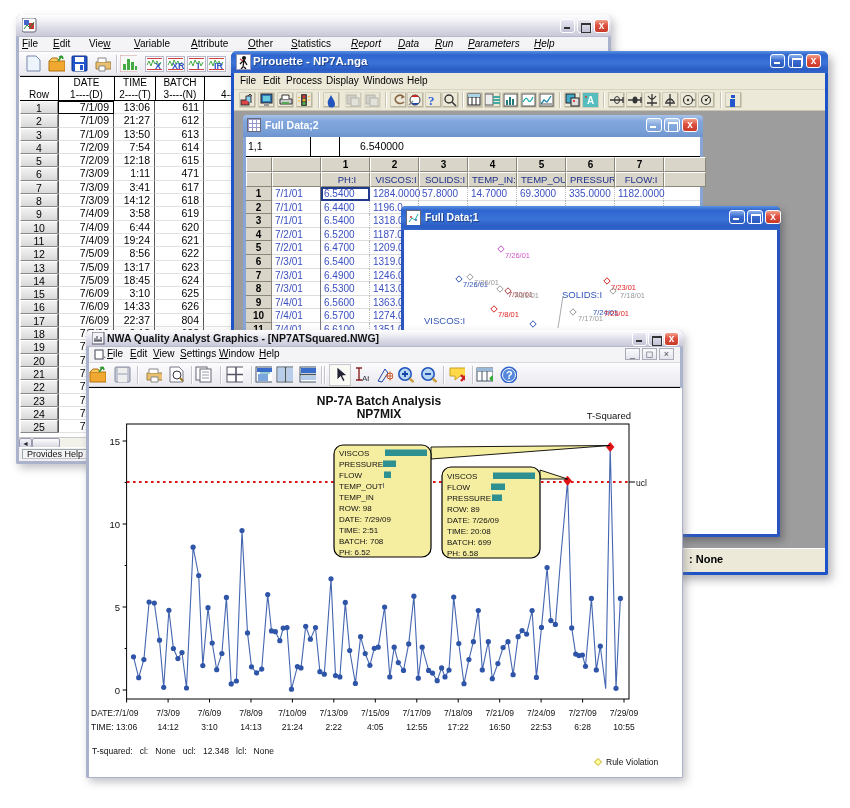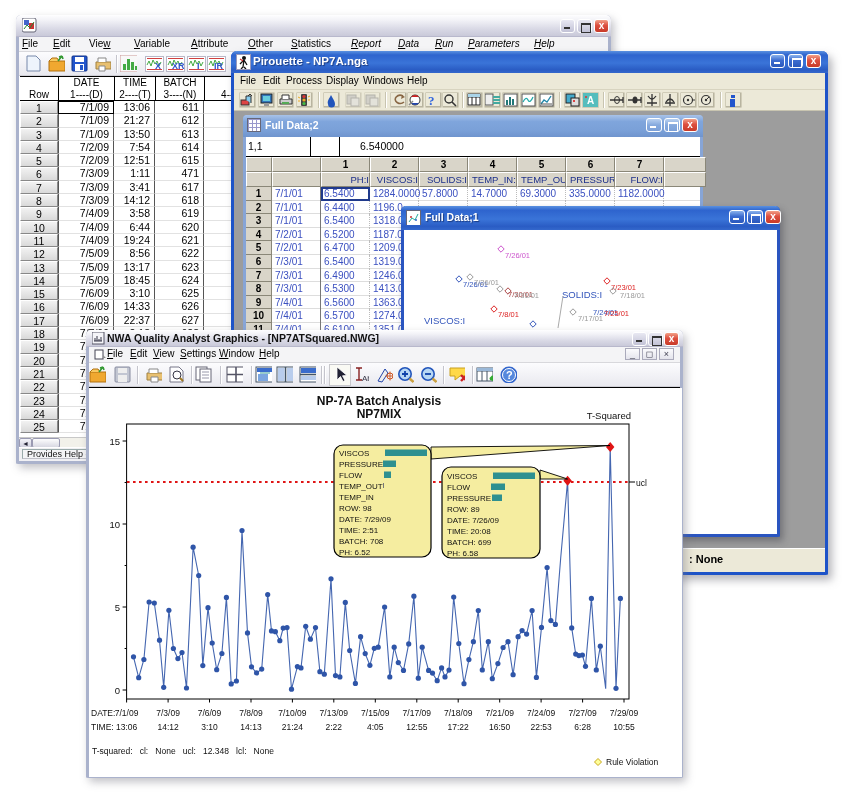--- a/index.html
+++ b/index.html
@@ -63,21 +63,21 @@
 #fd2tit .txt{position:absolute;left:22px;top:4px;font-size:10.5px;font-weight:bold;color:#fff}
 #fd2icon{position:absolute;left:4px;top:3px;width:14px;height:14px;background:#fff;border:1px solid #667;
 background-image:linear-gradient(#99c 1px,transparent 1px),linear-gradient(90deg,#99c 1px,transparent 1px);background-size:4px 4px}
 #fd2form{position:absolute;left:0;top:22px;width:100%;height:20px;background:#fff;border-bottom:1px solid #000;font-size:10.5px}
 #fd2form .c1{position:absolute;left:0;top:0;width:65px;height:100%;border-right:1px solid #000;padding:3px 2px 0 2px}
 #fd2form .c2{position:absolute;left:65px;top:0;width:29px;height:100%;border-right:1px solid #000}
 #fd2form .c3{position:absolute;left:110px;top:0;height:100%;padding:3px 0 0 4px}
 #fd2h1{position:absolute;left:0;top:42px;width:100%;height:15px}
 #fd2h2{position:absolute;left:0;top:57px;width:100%;height:15px}
 .f2hc{position:absolute;top:0;height:15px;background:#d9d5c9;border:1px solid #fff;border-right-color:#8a8778;border-bottom-color:#8a8778;font-size:10px;text-align:center;line-height:14px;font-weight:bold}
-.f2hn{font-weight:normal;text-align:right;padding-left:3px;color:#1c2f8a;font-size:9.5px;overflow:hidden;white-space:nowrap}
+.f2hn{font-weight:normal;text-align:center;padding-left:3px;color:#1c2f8a;font-size:9.5px;overflow:hidden;white-space:nowrap}
 #fd2grid{position:absolute;left:0;top:72px;width:100%;height:198px;background:#fff}
 .f2r{position:relative;height:13.6px;white-space:nowrap;border-bottom:1px solid #ddd}
 .f2c0{position:absolute;left:0;width:26px;height:13.6px;background:#d9d5c9;border-right:1px solid #8a8778;border-bottom:1px solid #8a8778;font-size:10px;font-weight:bold;text-align:center;line-height:13px}
 .f2c{position:absolute;height:13.6px;font-size:10px;color:#3b50c0;line-height:13.5px;padding-left:3px;border-right:1px dotted #bbb}
 .f2d{left:26px;width:49px;border-right:1px solid #777}
 .f2n{width:49px}
 .f2sel{outline:2px solid #203a8c;outline-offset:-2px}
 
 #fd1{position:absolute;left:167px;top:95px;width:379px;height:331px;border:3px solid #2a55c0;border-top:none;border-radius:5px 5px 2px 2px;background:#fff;box-shadow:3px 4px 7px rgba(60,60,70,.45)}
 #fd1tit{position:absolute;left:-3px;right:-3px;top:0;height:24px;border-radius:5px 5px 0 0;background:linear-gradient(180deg,#5a91e0 0%,#2e64ce 18%,#3a74d8 55%,#2a5cc4 85%,#3468cc 100%)}
@@ -199,21 +199,21 @@
 <div class="w1r">
           <div class="w1c0">4</div>
           <div class="w1c1">7/2/09</div>
           <div class="w1c2">7:54</div>
           <div class="w1c3">614</div>
           <div class="w1c4">6.52</div>
         </div>
 <div class="w1r">
           <div class="w1c0">5</div>
           <div class="w1c1">7/2/09</div>
-          <div class="w1c2">12:51</div>
+          <div class="w1c2">12:18</div>
           <div class="w1c3">615</div>
           <div class="w1c4">6.47</div>
         </div>
 <div class="w1r">
           <div class="w1c0">6</div>
           <div class="w1c1">7/3/09</div>
           <div class="w1c2">1:11</div>
           <div class="w1c3">471</div>
           <div class="w1c4">6.54</div>
         </div>
@@ -284,21 +284,21 @@
           <div class="w1c0">16</div>
           <div class="w1c1">7/6/09</div>
           <div class="w1c2">14:33</div>
           <div class="w1c3">626</div>
           <div class="w1c4">6.49</div>
         </div>
 <div class="w1r">
           <div class="w1c0">17</div>
           <div class="w1c1">7/6/09</div>
           <div class="w1c2">22:37</div>
-          <div class="w1c3">627</div>
+          <div class="w1c3">804</div>
           <div class="w1c4">6.53</div>
         </div>
 <div class="w1r">
           <div class="w1c0">18</div>
           <div class="w1c1">7/7/09</div>
           <div class="w1c2">2:18</div>
           <div class="w1c3">628</div>
           <div class="w1c4">6.51</div>
         </div>
 <div class="w1r">

